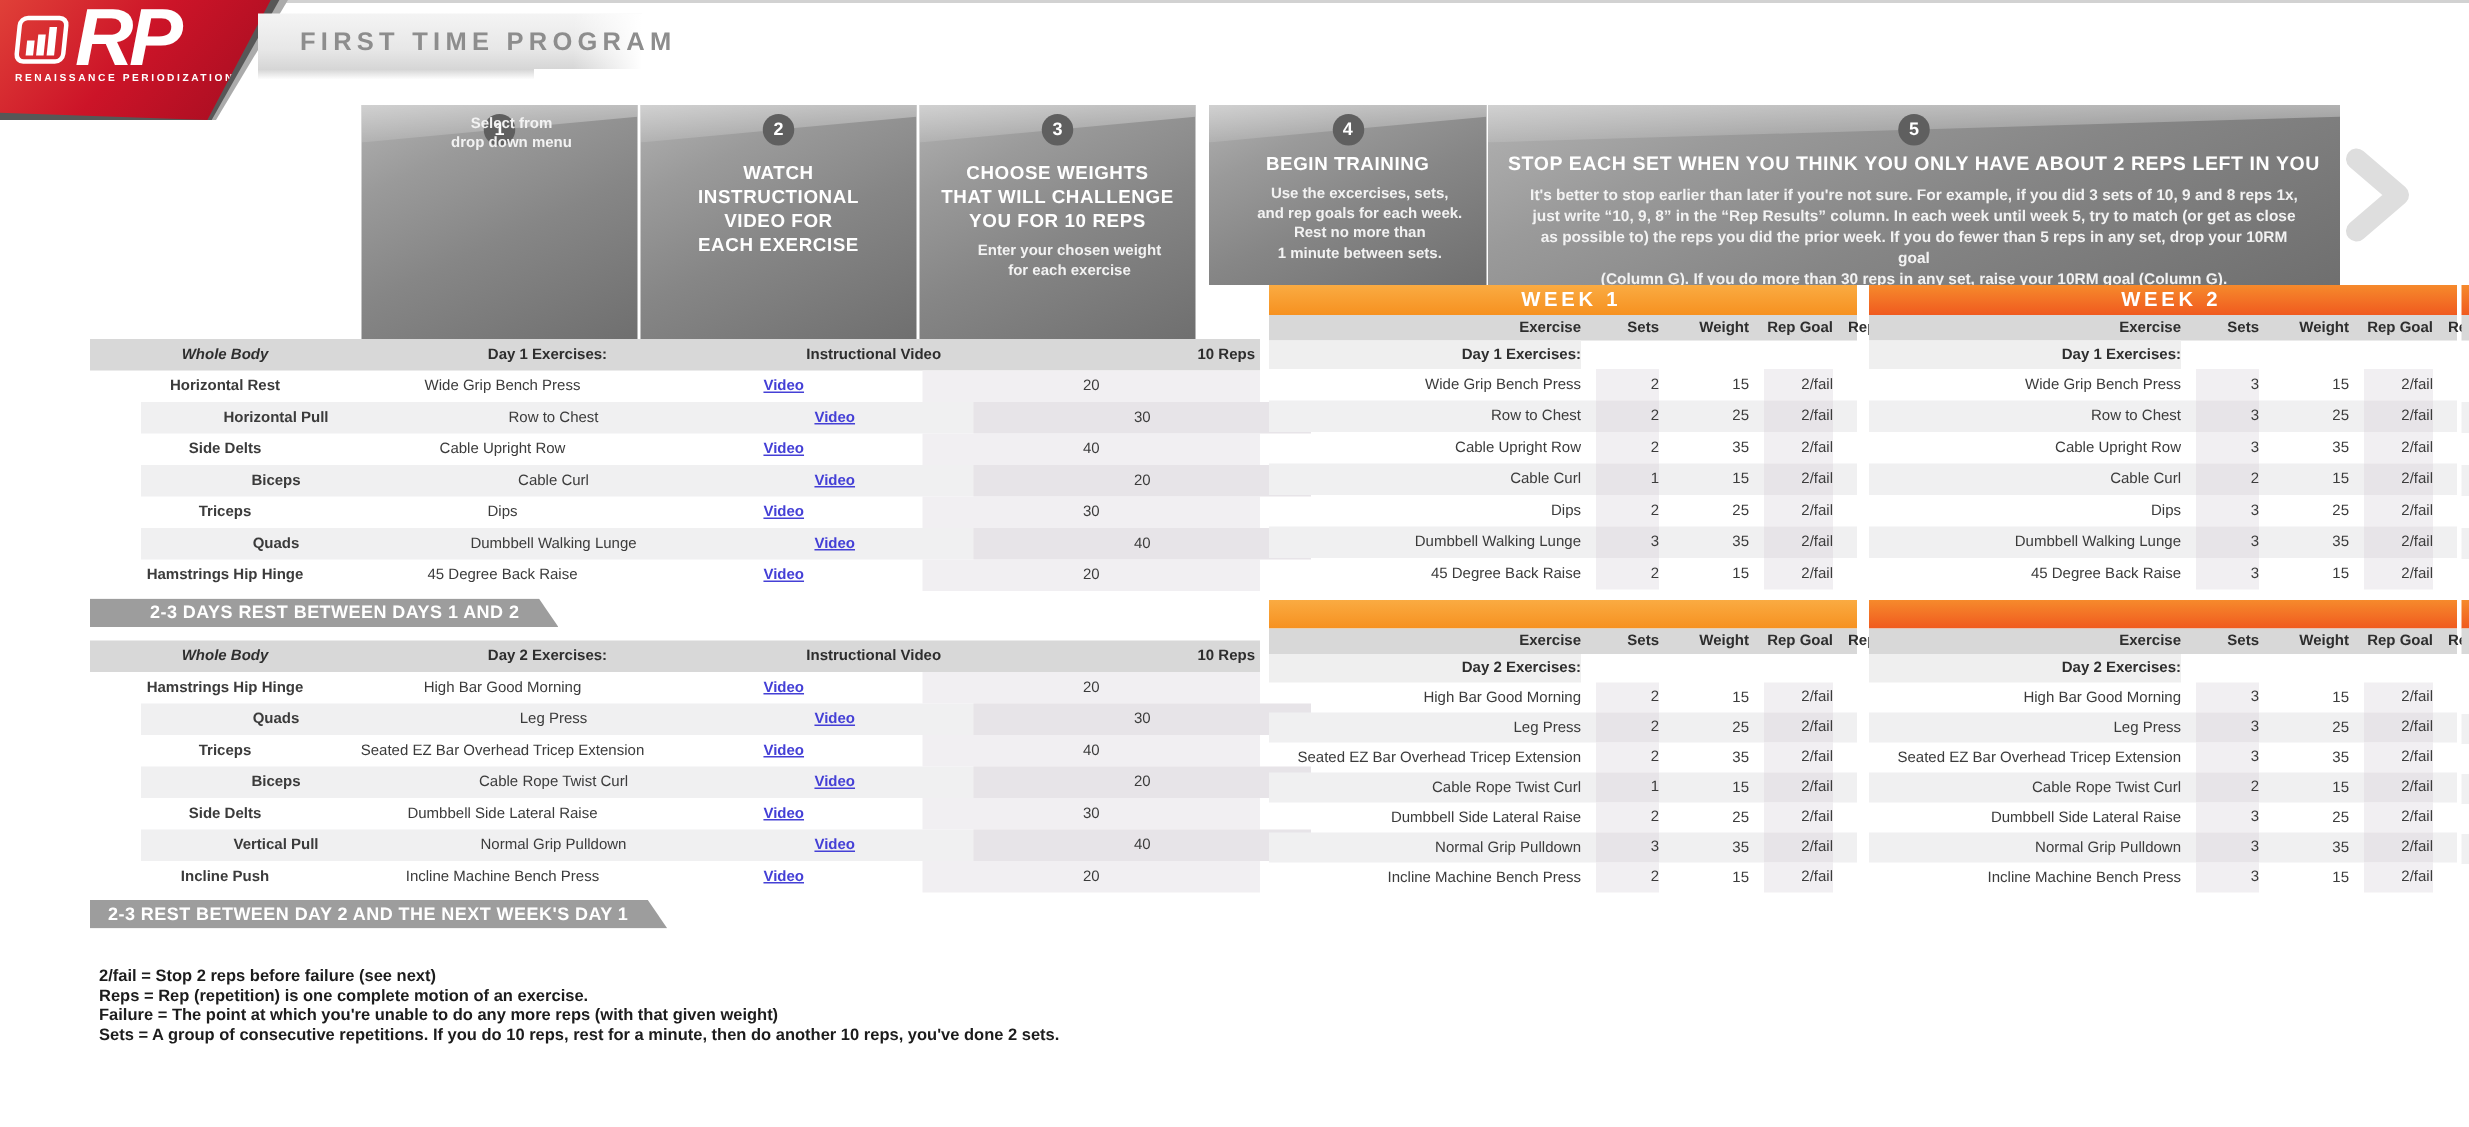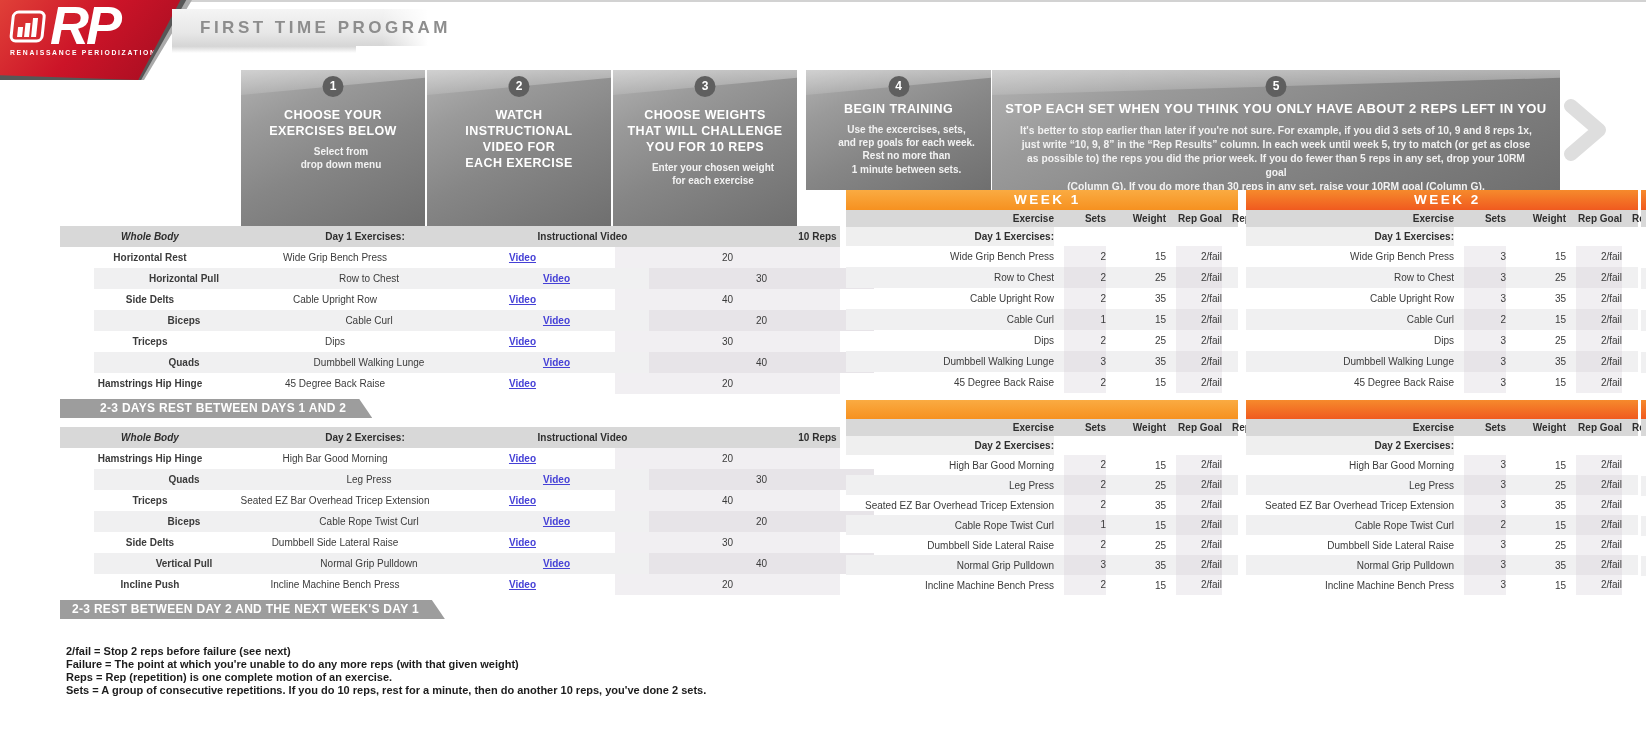--- a/index.html
+++ b/index.html
@@ -126,22 +126,20 @@
     </div>
   </div>
 
   <div class="title-strip">
     <div class="title-text">FIRST TIME PROGRAM</div>
   </div>
 
   <div class="stepbox sb1">
     <div class="shine"></div>
     <div class="step-circle">1</div>
-    <div class="step-h">CHOOSE YOUR
-EXERCISES BELOW</div>
     <div class="step-sub">Select from
 drop down menu</div>
   </div>
   <div class="stepbox sb2">
     <div class="shine"></div>
     <div class="step-circle">2</div>
     <div class="step-h">WATCH
 INSTRUCTIONAL
 VIDEO FOR
 EACH EXERCISE</div>
@@ -576,17 +574,17 @@
 
   <div class="sliver sv-orange" style="top:190px;height:20px;"></div>
   <div class="sliver sv-gray" style="top:210px;height:17px;"></div>
   <div class="sliver sv-stripes21" style="top:247px;height:147px;"></div>
   <div class="sliver sv-orange" style="top:400px;height:19px;"></div>
   <div class="sliver sv-gray" style="top:419px;height:17px;"></div>
   <div class="sliver sv-stripes20" style="top:456px;height:140px;"></div>
 
   <div id="footnotes">
       <div class="fn-line">2/fail = Stop 2 reps before failure (see next)</div>
+      <div class="fn-line">Reps = Rep (repetition) is one complete motion of an exercise.</div>
       <div class="fn-line">Failure = The point at which you're unable to do any more reps (with that given weight)</div>
-      <div class="fn-line">Reps = Rep (repetition) is one complete motion of an exercise.</div>
       <div class="fn-line">Sets = A group of consecutive repetitions. If you do 10 reps, rest for a minute, then do another 10 reps, you've done 2 sets.</div>
     </div>
 </div>
 
 </body></html>

